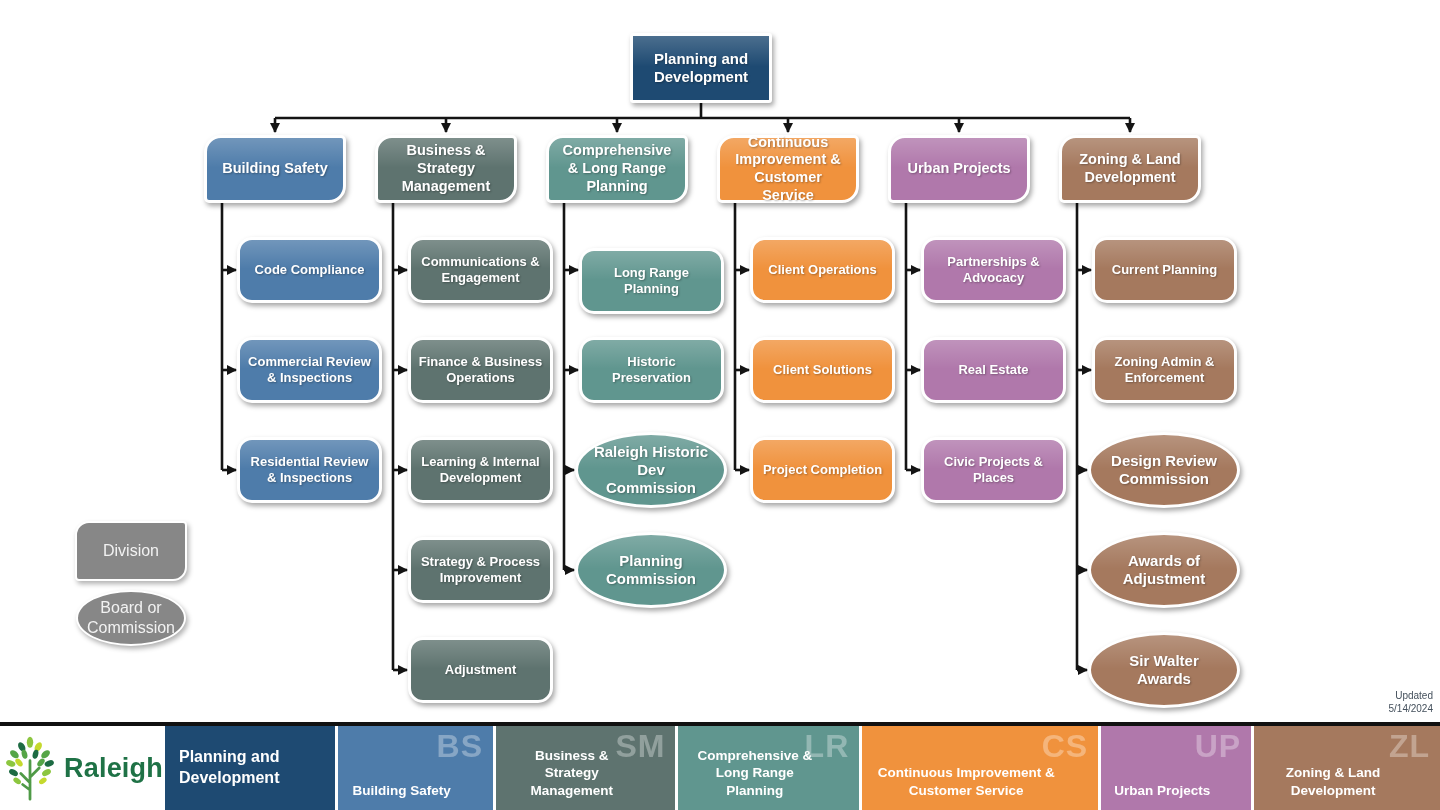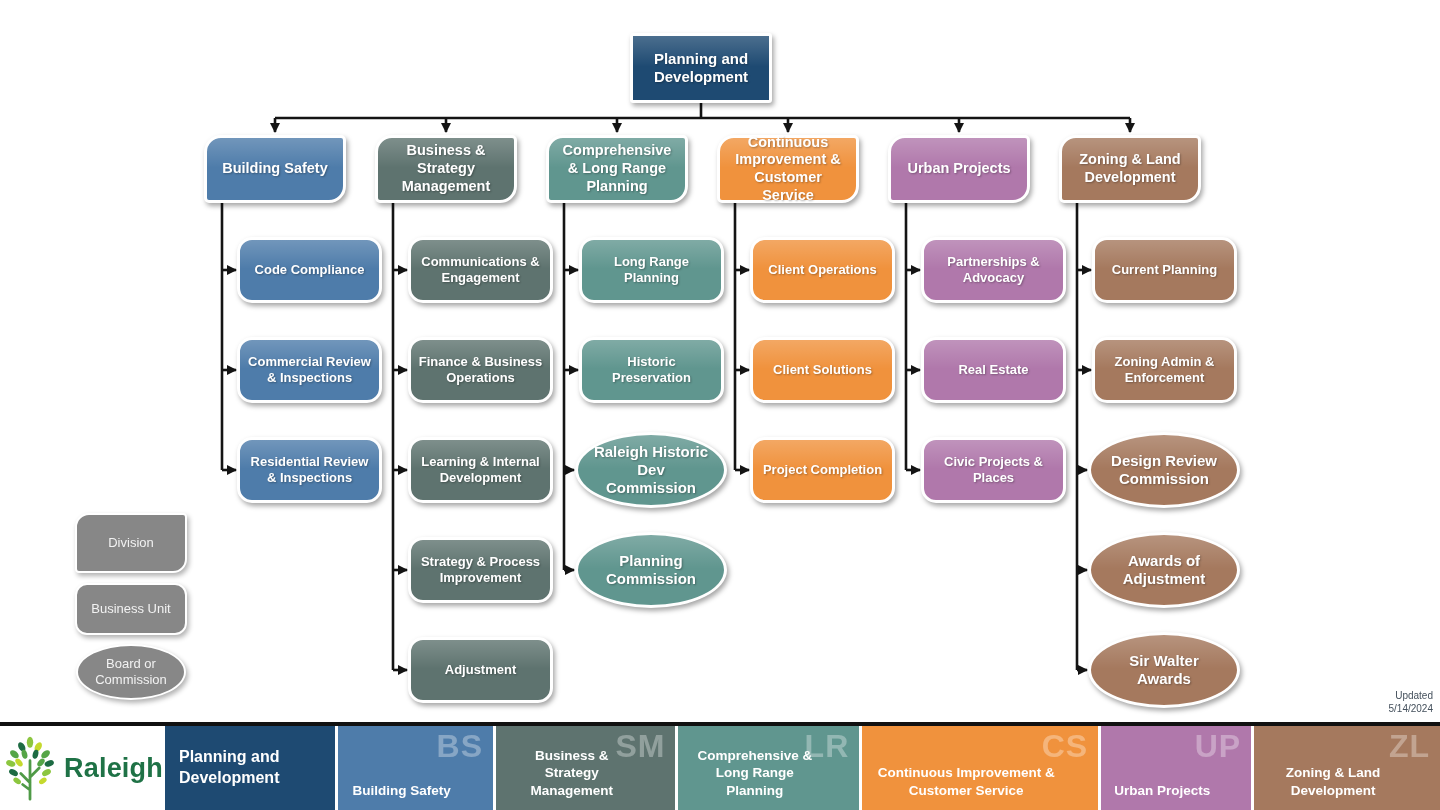--- a/index.html
+++ b/index.html
@@ -15,24 +15,24 @@
     box-shadow:2px 3px 5px rgba(0,0,0,0.35); padding:2px 7px;
     background-image:linear-gradient(180deg, rgba(255,255,255,0.20), rgba(255,255,255,0) 48%);
     text-shadow:1px 1px 2px rgba(0,0,0,0.30); line-height:1.22; }
   .root-box { border-radius:3px; font-size:15px; }
   .division-box { border-radius:17px 5px 17px 5px; font-size:14.5px; }
   .unit-box { border-radius:15px; font-size:13px; }
   .board-ellipse { border-radius:50%; font-size:15px; padding:2px 15px; }
 
   
   .legend { position:absolute; left:73px; top:513px; width:116px; }
-  .legend-item { position:relative; margin:0 auto; background:#878787; color:#f2f2f2;
+  .legend-item { position:relative; margin:8px auto; background:#878787; color:#f2f2f2;
     border:2.5px solid #fff; box-shadow:2px 3px 5px rgba(0,0,0,0.30);
     display:flex; align-items:center; justify-content:center; text-align:center;
-    font-size:13px; line-height:1.25; }
+    font-size:16px; line-height:1.25; }
   .legend-division { width:112px; height:60px; border-radius:14px 4px 14px 4px; }
   .legend-unit { width:112px; height:52px; border-radius:12px; margin-top:10px; }
   .legend-board { width:110px; height:56px; border-radius:50%; margin-top:9px; }
 
   
   .updated { position:absolute; right:7px; top:690px; text-align:right;
     font-size:10px; line-height:1.25; color:#44505c; }
 
   
   .footer { position:absolute; left:0; bottom:0; width:1440px; height:88px;
@@ -104,23 +104,20 @@
     </svg>
 
     <div class="box root-box" id="root-box" style="left: 630px; top: 33px; width: 142px; height: 70px; background-color: rgb(30, 74, 114);">
       <span>Planning and Development</span>
     </div>
 
     <div class="legend">
       <div class="legend-item legend-division">
         <span>Division</span>
       </div>
-      <div class="legend-item legend-unit">
-        <span>Business Unit</span>
-      </div>
       <div class="legend-item legend-board">
         <span>Board or Commission</span>
       </div>
     </div>
 
     <div class="updated">
       <div>Updated</div>
       <div>5/14/2024</div>
     </div>
   <div class="box division-box" style="left: 204px; top: 135px; width: 142px; height: 68px; background-color: rgb(78, 124, 170);">
@@ -149,21 +146,21 @@
       </div>
       <div class="box unit-box" style="left: 408px; top: 537px; width: 145px; height: 66px; background-color: rgb(94, 115, 111);">
         <span>Strategy &amp; Process Improvement</span>
       </div>
       <div class="box unit-box" style="left: 408px; top: 637px; width: 145px; height: 66px; background-color: rgb(94, 115, 111);">
         <span>Adjustment</span>
       </div>
       <div class="box division-box" style="left: 546px; top: 135px; width: 142px; height: 68px; background-color: rgb(96, 150, 143);">
         <span>Comprehensive &amp; Long Range Planning</span>
       </div>
-      <div class="box unit-box" style="left: 579px; top: 237px; width: 145px; height: 66px; background-color: rgb(96, 150, 143); justify-content: flex-end;">
+      <div class="box unit-box" style="left: 579px; top: 248px; width: 145px; height: 66px; background-color: rgb(96, 150, 143); justify-content: flex-end;">
         <span>Long Range Planning</span>
       </div>
       <div class="box unit-box" style="left: 579px; top: 337px; width: 145px; height: 66px; background-color: rgb(96, 150, 143);">
         <span>Historic Preservation</span>
       </div>
       <div class="box board-ellipse" style="left: 575px; top: 432px; width: 152px; height: 76px; background-color: rgb(96, 150, 143);">
         <span>Raleigh Historic Dev Commission</span>
       </div>
       <div class="box board-ellipse" style="left: 575px; top: 532px; width: 152px; height: 76px; background-color: rgb(96, 150, 143);">
         <span>Planning Commission</span>

